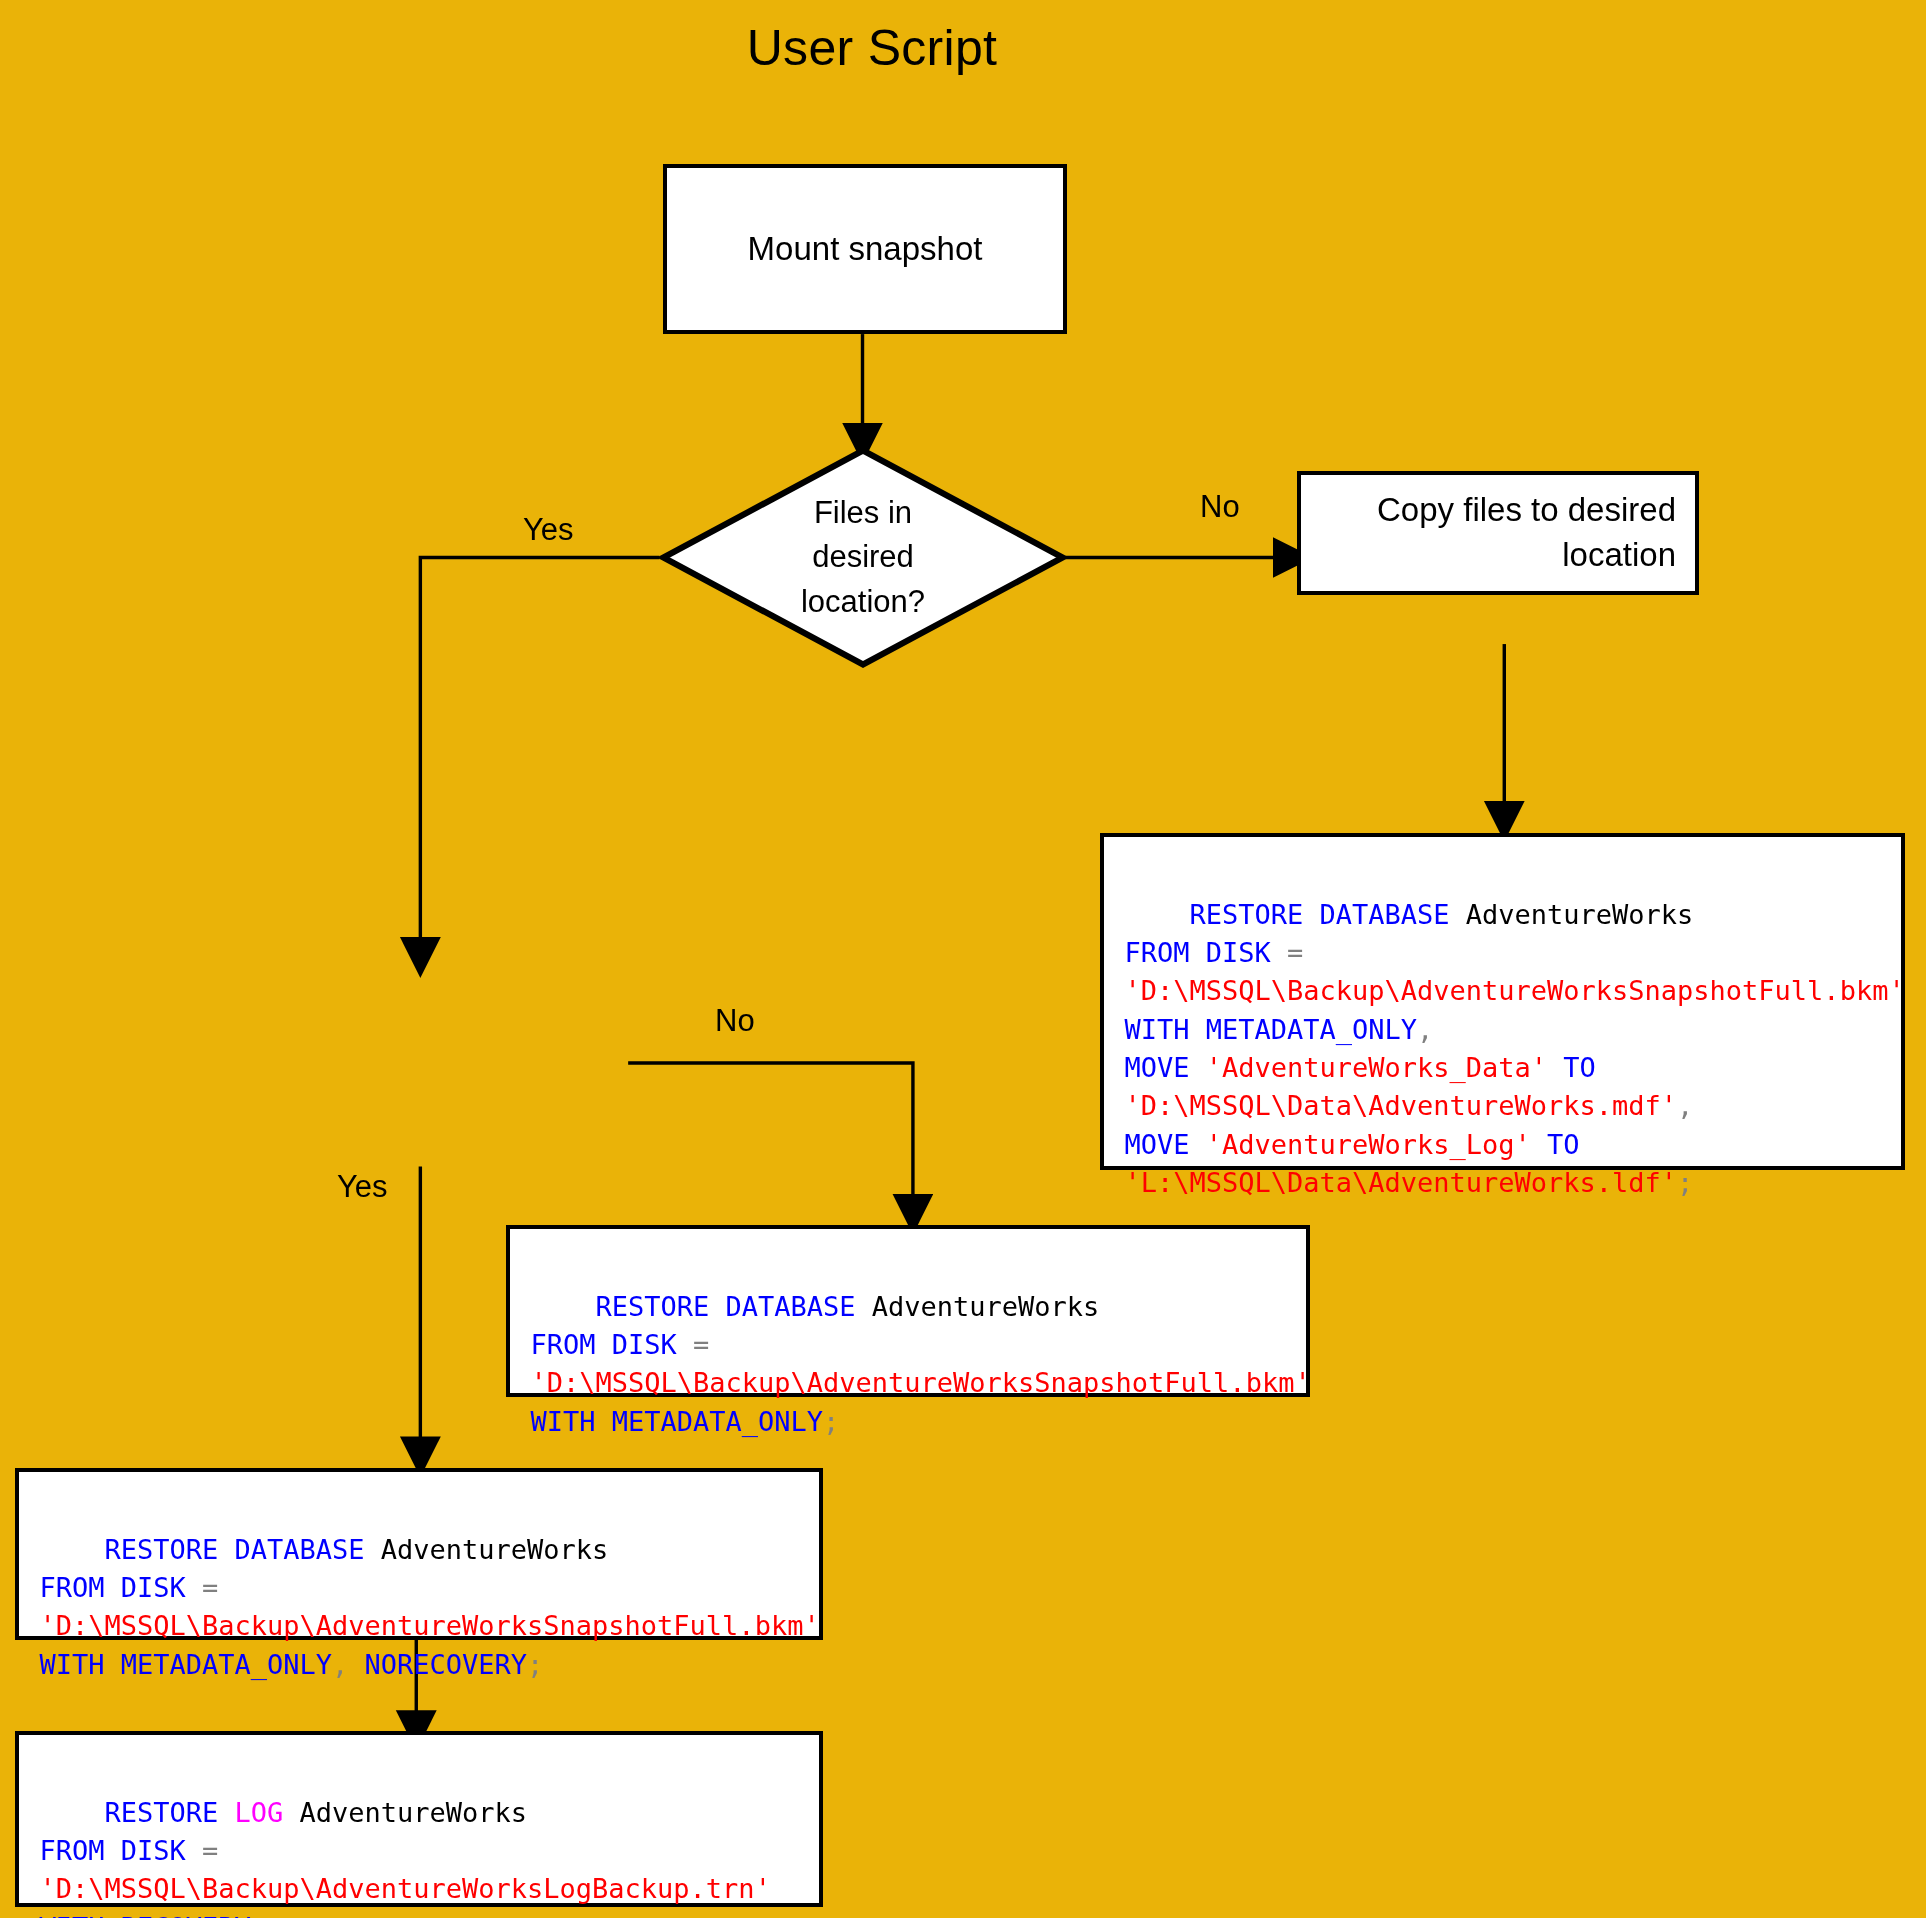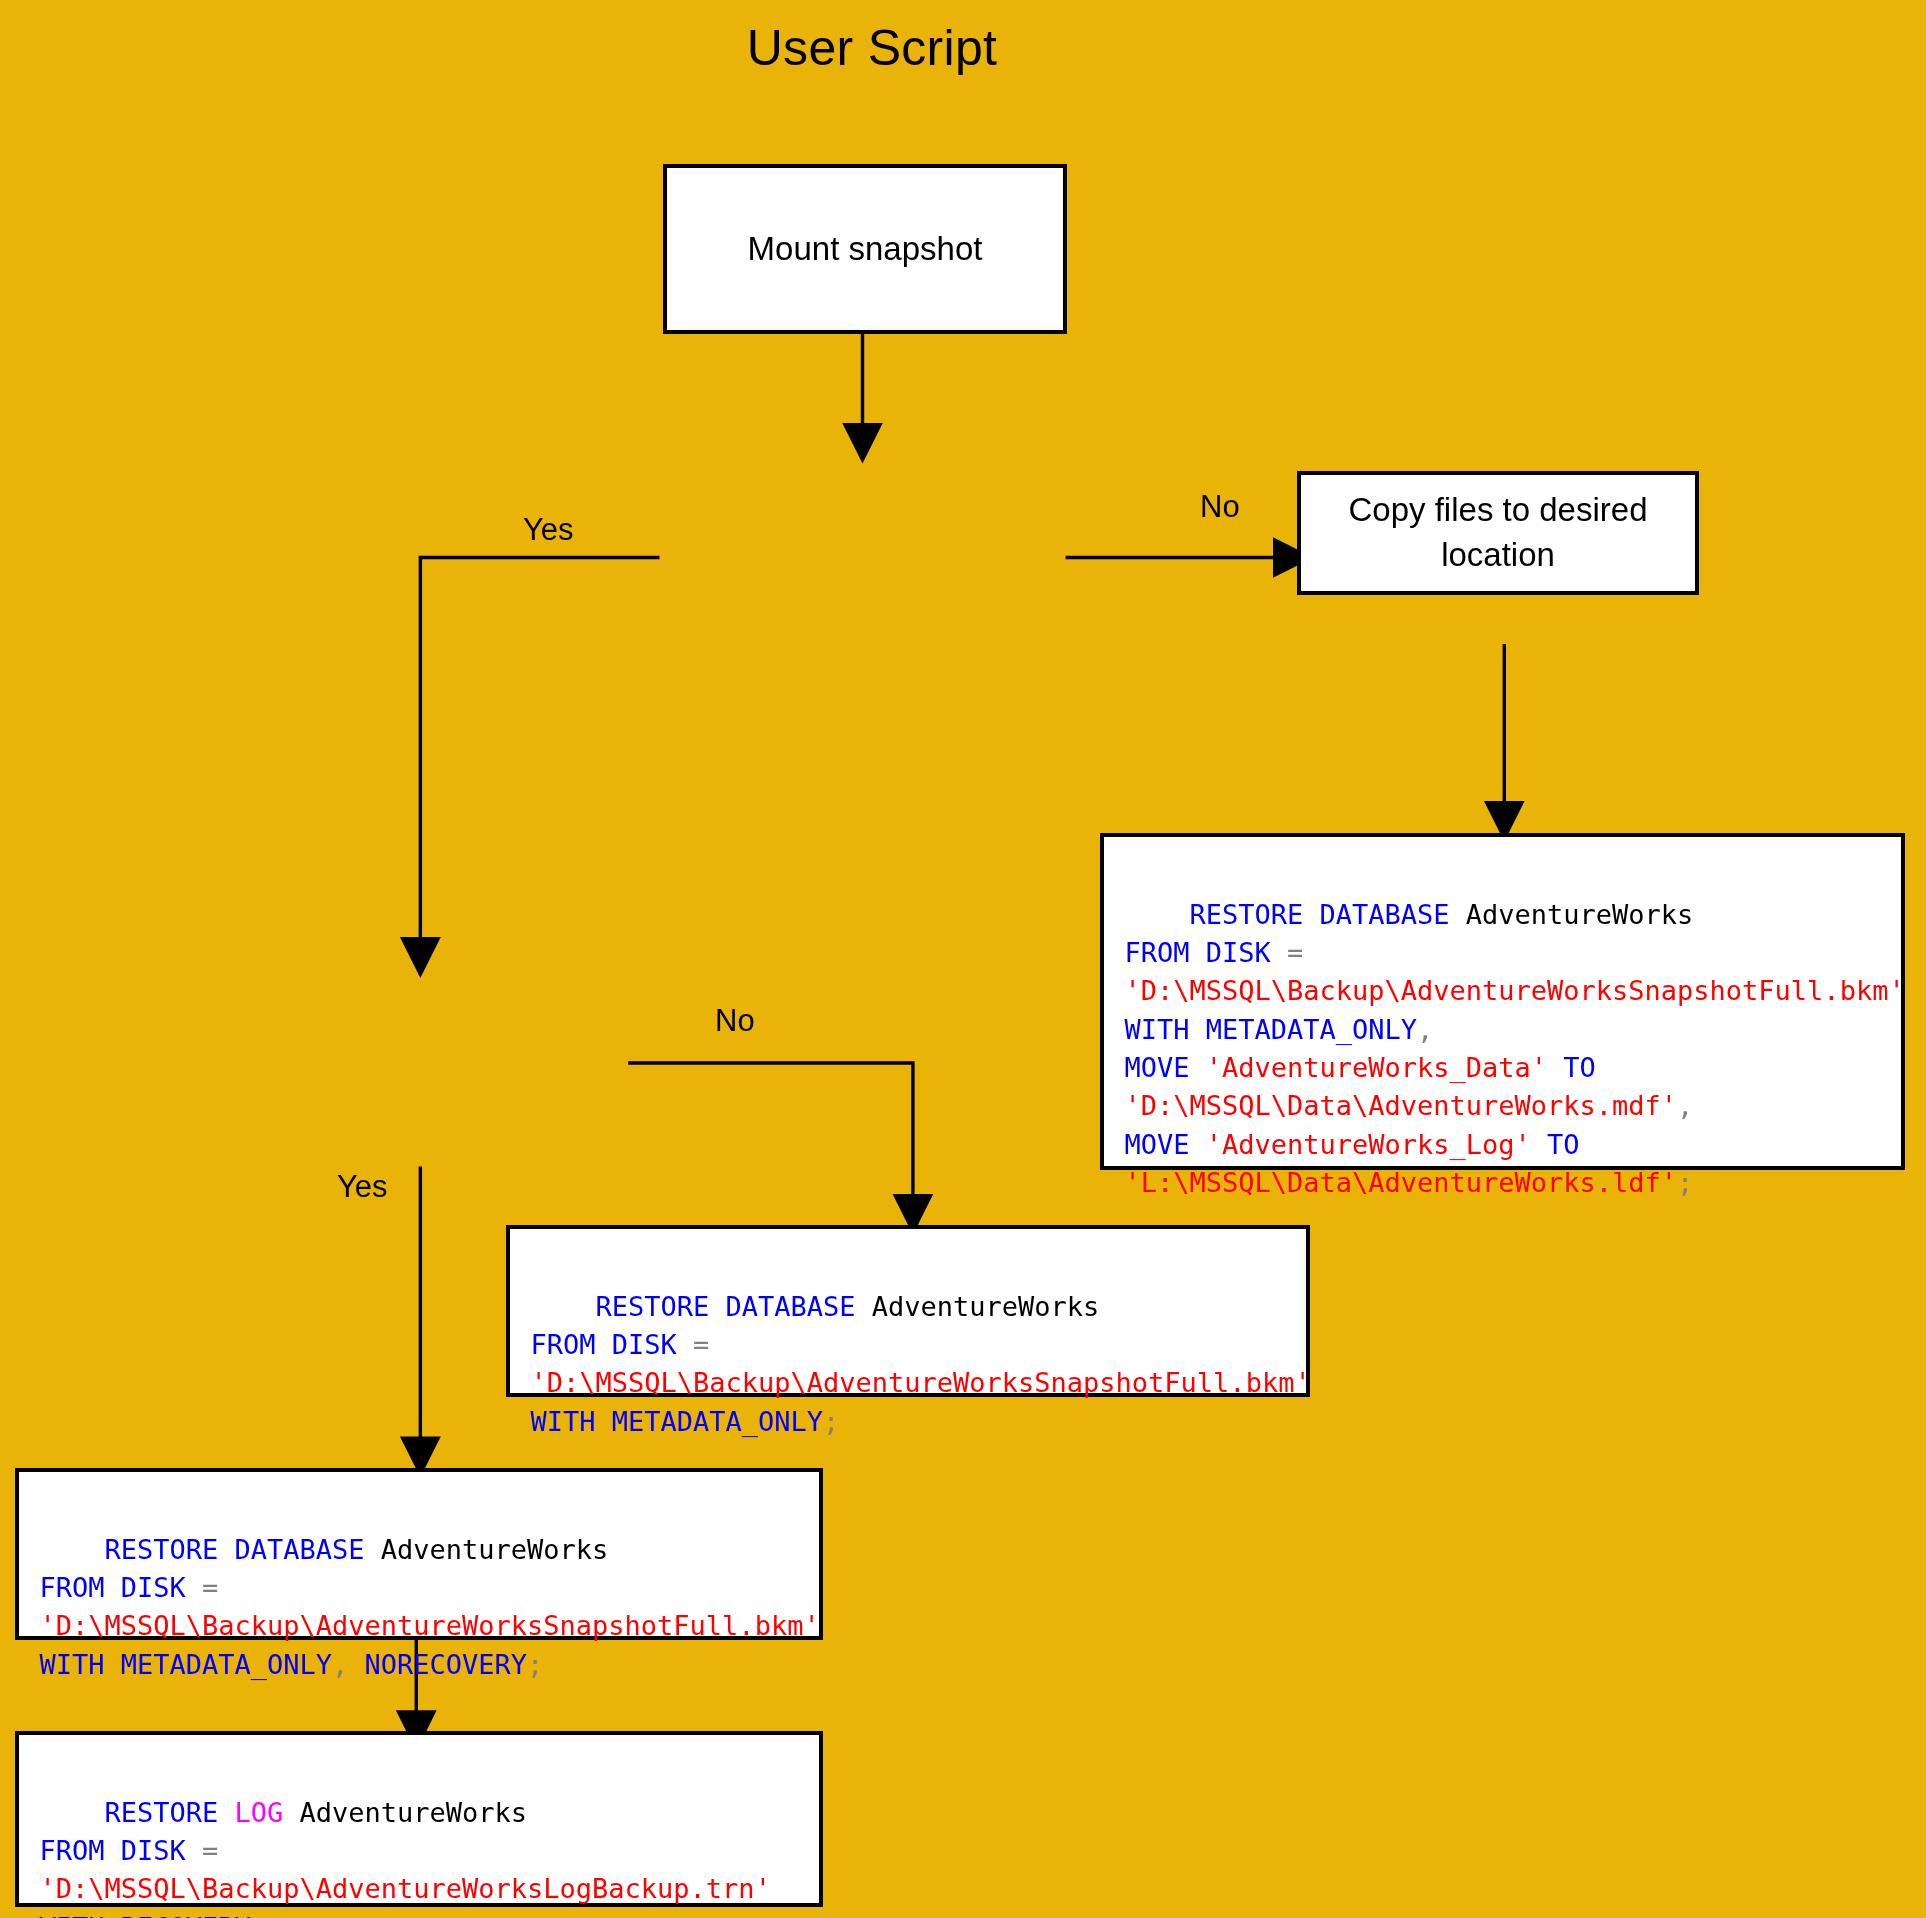--- a/index.html
+++ b/index.html
@@ -25,21 +25,21 @@
     letter-spacing: 0.3px;
   }
   .proc {
     position: absolute;
     background: #ffffff;
     border: 4.1px solid #000000;
     box-sizing: border-box;
     display: flex;
     align-items: center;
     justify-content: center;
-    text-align: center;
+    text-align: right;
     font-size: 33px;
     line-height: 1.35;
     color: #000;
     padding: 0 19px;
   }
   .diamond-wrap {
     position: absolute;
   }
   .diamond-wrap svg {
     position: absolute;
@@ -116,20 +116,28 @@
 
     <path d="M611,2405 L611,2540" stroke="#000" stroke-width="5" fill="none" marker-end="url(#arw)"></path>
   </svg>
 
   <div id="title">User Script</div>
 
   <div class="proc" style="left:663px; top:164px; width:404px; height:170px;">
     <span>Mount snapshot</span>
   </div>
 
+  <div class="diamond-wrap" style="left:660px; top:447px; width:406px; height:221px;">
+    <svg width="406" height="221" viewBox="0 0 596 324" xmlns="http://www.w3.org/2000/svg">
+      <polygon points="298,5 591,162 298,319 5,162" fill="#ffffff" stroke="#000000" stroke-width="9"></polygon>
+    </svg>
+    <div class="diamond-label">Files in
+desired
+location?</div>
+  </div>
 
   <span class="edge-label" style="left:523px; top:512px;">Yes</span>
   <span class="edge-label" style="left:1200px; top:489px;">No</span>
 
   <div class="proc" style="left:1297px; top:471px; width:402px; height:124px;">
     <span>Copy files to desired
 location</span>
   </div>
 
 

